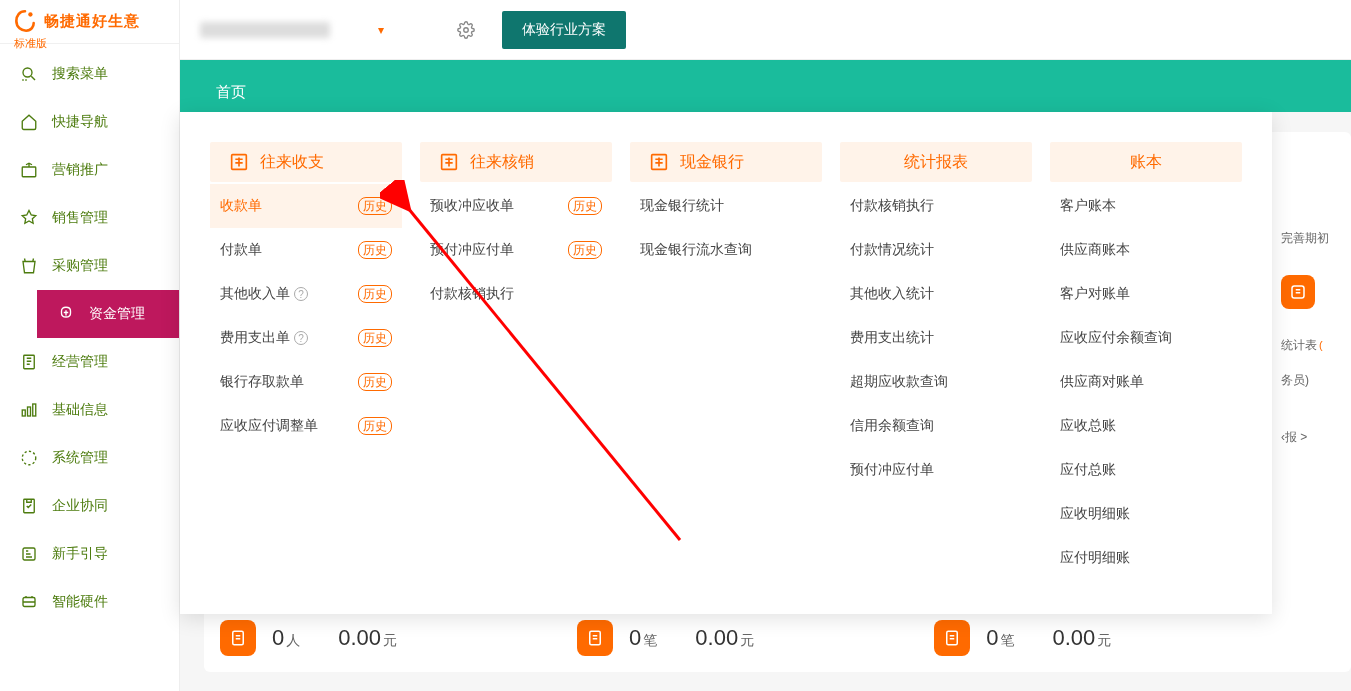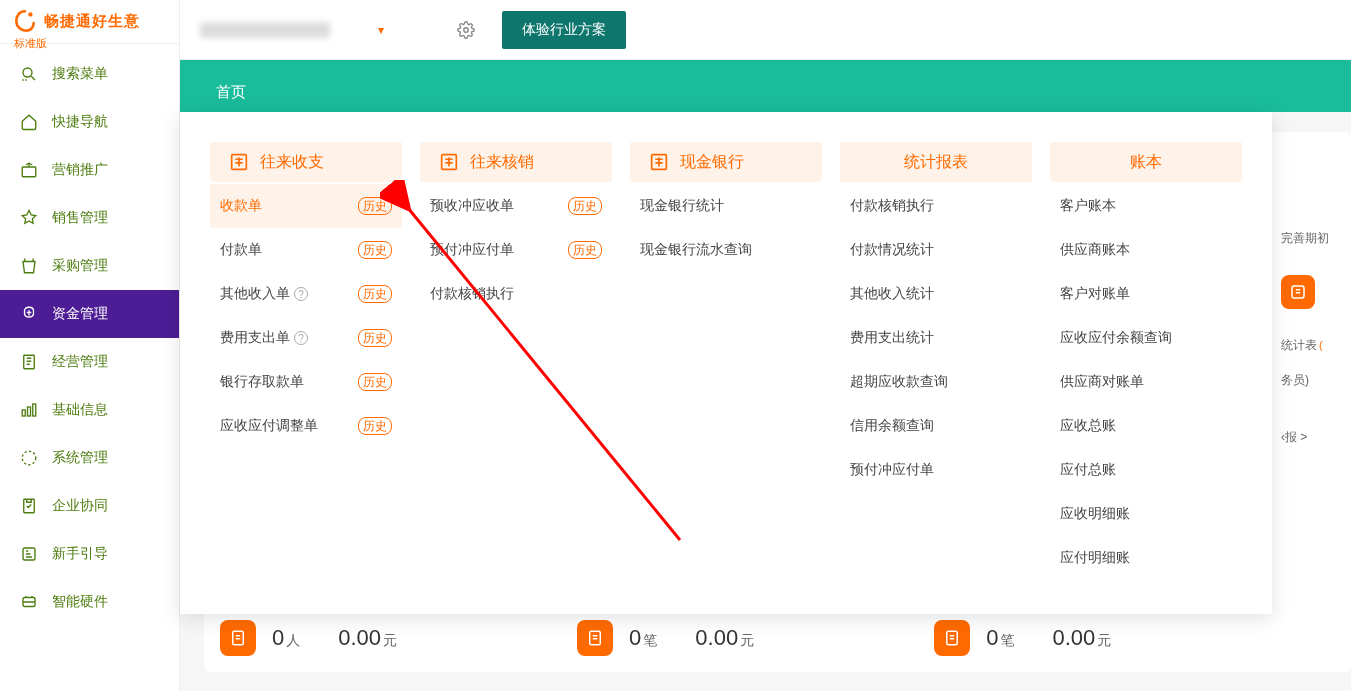--- a/index.html
+++ b/index.html
@@ -6,21 +6,21 @@
     body { font-family: "Microsoft YaHei", -apple-system, sans-serif; font-size: 14px; color: #333; background: #f5f5f5; overflow: hidden; width: 1351px; height: 691px; position: relative; }
 
     .sidebar { position: absolute; left: 0; top: 0; width: 180px; height: 691px; background: #fff; border-right: 1px solid #eee; z-index: 10; }
     .logo-block { height: 44px; padding: 8px 12px; border-bottom: 1px solid #f0f0f0; }
     .logo-row { display: flex; align-items: center; gap: 6px; }
     .logo-mark { width: 26px; height: 26px; color: #ff6a00; }
     .logo-text { font-size: 15px; font-weight: 600; color: #ff6a00; letter-spacing: 1px; }
     .logo-sub { font-size: 11px; color: #ff6a00; margin-top: 2px; margin-left: 2px; }
     .nav-list { padding-top: 6px; }
     .nav-item { display: flex; align-items: center; height: 48px; padding: 0 20px; gap: 14px; cursor: pointer; color: #4d7c0f; }
-    .nav-item.active { background: #4c1d95; color: #fff; }
+    .nav-item.active { background: #be185d; color: #fff; margin-left: 37px; }
     .nav-ico { width: 18px; height: 18px; display: flex; align-items: center; justify-content: center; flex-shrink: 0; }
     .nav-ico svg { width: 18px; height: 18px; }
     .nav-lbl { font-size: 14px; white-space: nowrap; }
 
     .header { position: absolute; left: 180px; top: 0; right: 0; height: 60px; background: #fff; display: flex; align-items: center; padding: 0 20px; gap: 12px; border-bottom: 1px solid #eee; }
     .shop-sel { display: flex; align-items: center; gap: 8px; color: #999; cursor: pointer; min-width: 240px; }
     .shop-sel .blur { width: 130px; height: 16px; background: #ddd; filter: blur(3px); border-radius: 2px; }
     .shop-sel .chevron { color: #ff6a00; font-size: 12px; margin-left: 40px; }
     .gear { width: 28px; height: 28px; display: flex; align-items: center; justify-content: center; color: #888; cursor: pointer; }
     .gear svg { width: 18px; height: 18px; }

